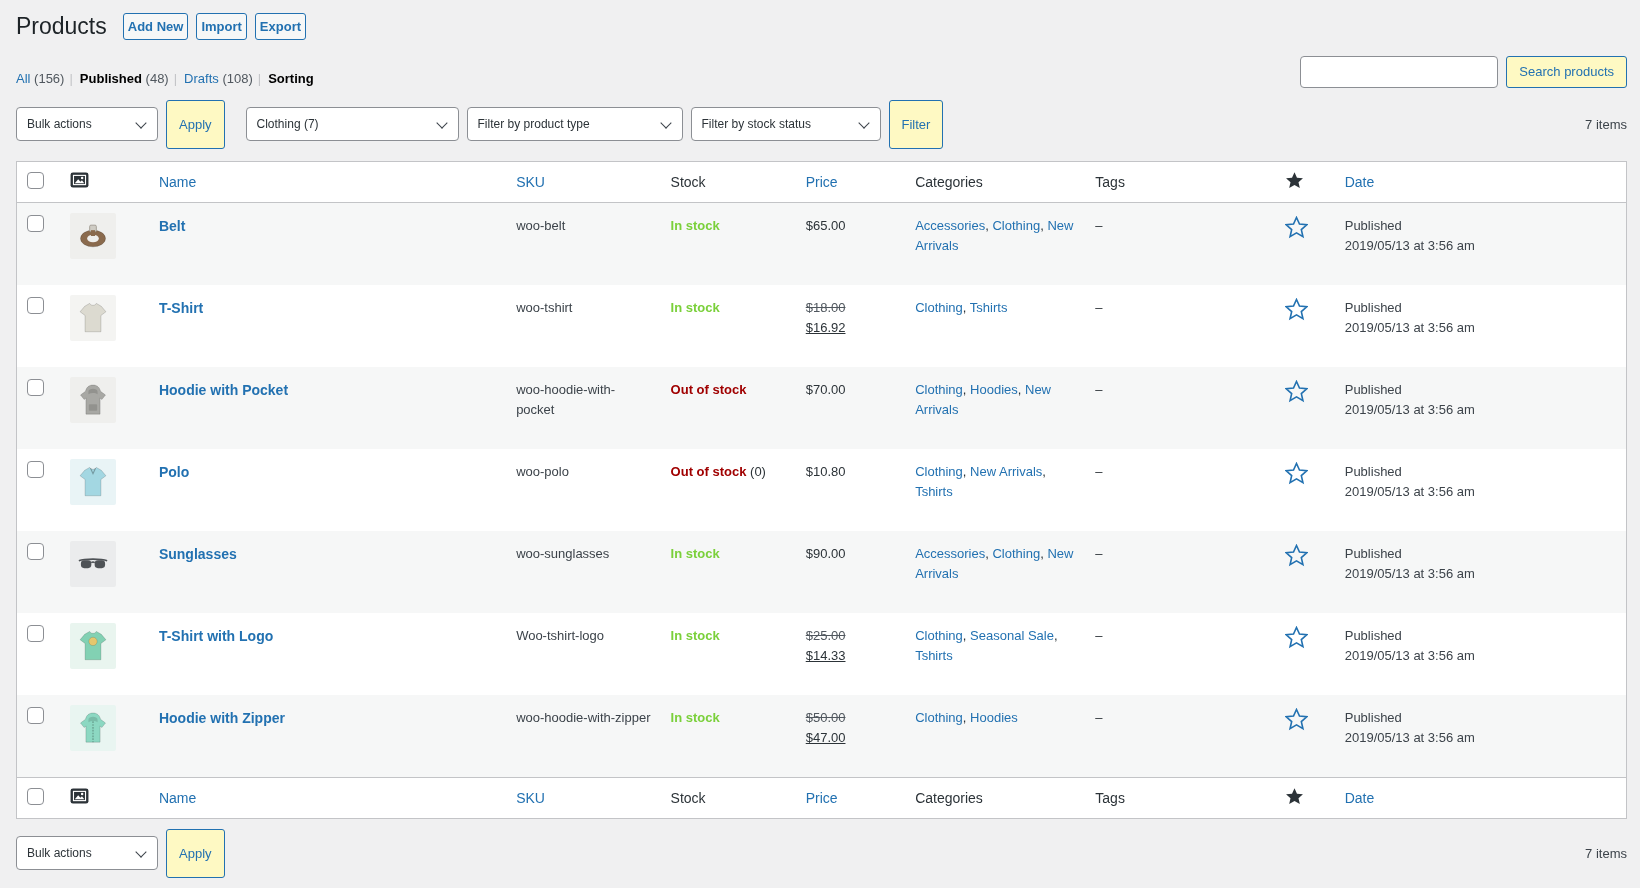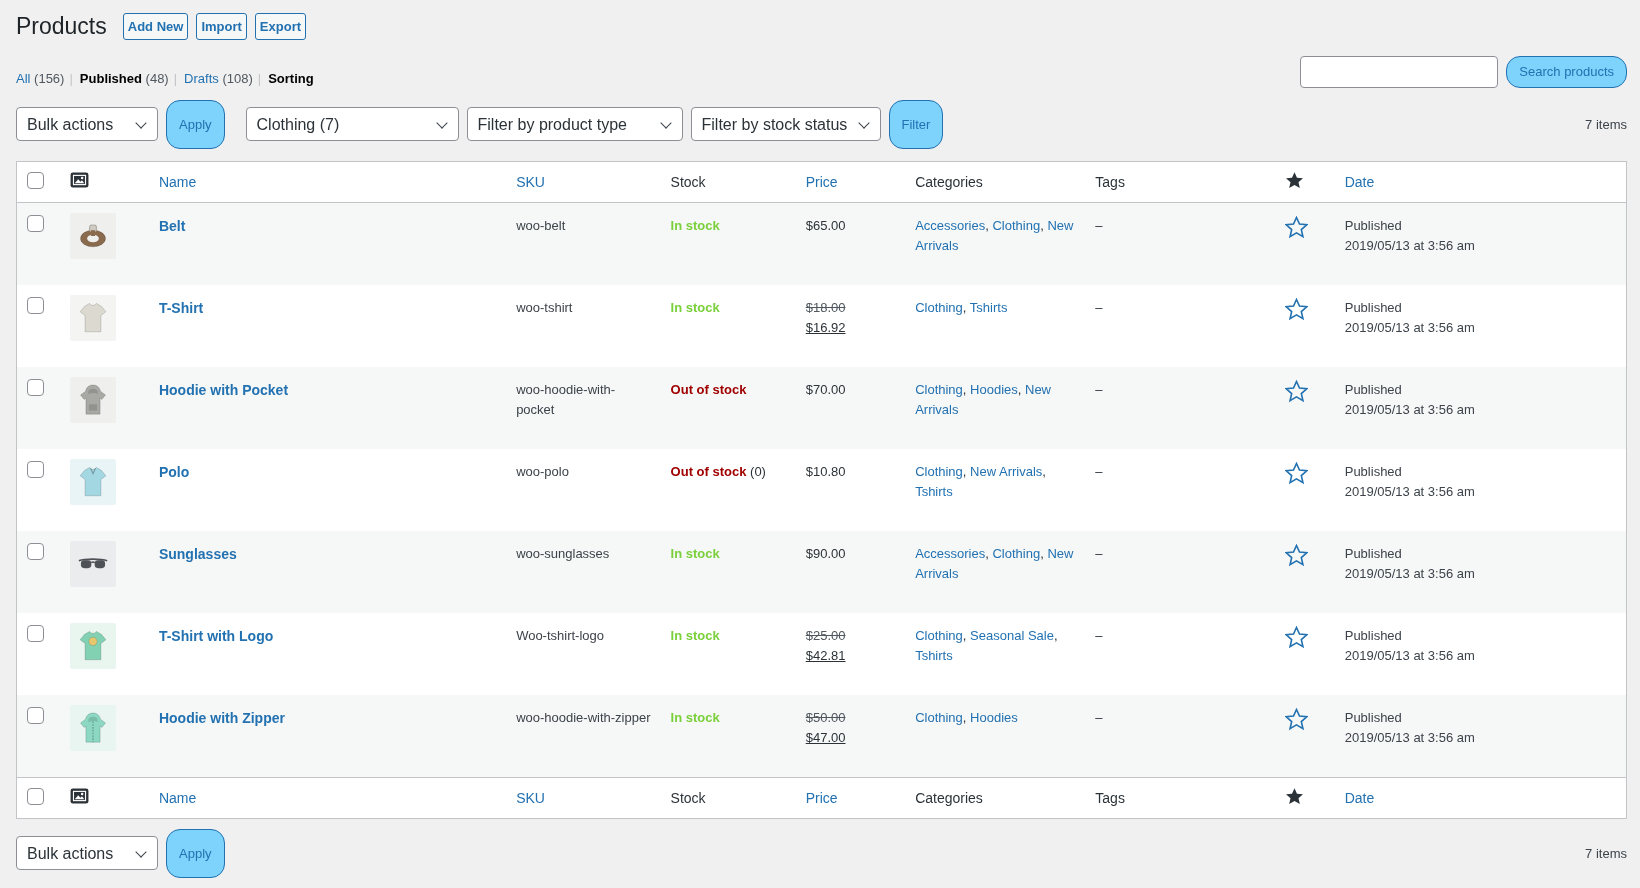--- a/index.html
+++ b/index.html
@@ -30,32 +30,32 @@
   .subsubsub a { color: var(--accent); text-decoration: none; cursor: pointer; }
   .subsubsub .current-view { color: #000; font-weight: 700; }
   .subsubsub .count { color: #50575e; font-weight: 400; }
   .search-box { display: flex; align-items: center; }
   .search-box input {
     width: 198px; height: 32px; border: 1px solid #8c8f94; border-radius: 4px;
     background: #fff; padding: 0 8px; font-size: 14px; font-family: inherit; color: #2c3338; outline: none;
   }
   .btn {
     display: inline-flex; align-items: center; justify-content: center; height: 32px;
-    padding: 3px 12px; margin-left: 8px; border: 1px solid var(--accent); border-radius: 14px;
-    background: #7dd3fc; color: var(--accent); font-size: 13px; font-family: inherit; cursor: pointer;
+    padding: 3px 12px; margin-left: 8px; border: 1px solid var(--accent); border-radius: 3px;
+    background: #fef9c3; color: var(--accent); font-size: 13px; font-family: inherit; cursor: pointer;
   }
 
   
   .tablenav { display: flex; align-items: center; margin-top: 12px; }
   .tablenav .right { margin-left: auto; color: #3c434a; font-size: 13px; }
   .select-wrap { position: relative; display: inline-block; margin-right: 8px; }
   .select-wrap select {
     appearance: none; -webkit-appearance: none; -moz-appearance: none;
     height: 34px; border: 1px solid #8c8f94; border-radius: 4px; background: #fff;
-    color: #2c3338; font-size: 16px; font-family: inherit; padding: 0 30px 0 10px; cursor: pointer; outline: none;
+    color: #2c3338; font-size: 12px; font-family: inherit; padding: 0 30px 0 10px; cursor: pointer; outline: none;
   }
   .select-wrap::after {
     content: ""; position: absolute; right: 13px; top: 12px; width: 7px; height: 7px;
     border-right: 1.8px solid #3c434a; border-bottom: 1.8px solid #3c434a;
     transform: rotate(45deg); pointer-events: none;
   }
   .sel-bulk { width: 142px; }
   .sel-cat { width: 213px; }
   .sel-type { width: 216px; }
   .sel-stock { width: 190px; }
@@ -290,21 +290,21 @@
           <td class="col-cb"><span class="cb"></span></td>
           <td class="col-img"><span class="thumb" style="background:#e9f5ef">
               <svg viewBox="0 0 48 48">
                 <path d="M14 10 L20 6.5 C21.5 9.6 26.5 9.6 28 6.5 L34 10 L39.5 16.5 L33.5 21 L33.5 40.5 L14.5 40.5 L14.5 21 L8.5 16.5 Z" fill="#82d1b3" stroke="rgba(0,0,0,0.18)"></path>
                 <circle cx="24" cy="18.5" r="5" fill="#e4c76e" stroke="rgba(0,0,0,0.15)"></circle>
               </svg>
             </span></td>
           <td class="col-name"><a class="row-title">T-Shirt with Logo</a></td>
           <td class="col-sku"><span class="sku-text">Woo-tshirt-logo</span></td>
           <td class="col-stock"><span class="stock-in">In stock</span></td>
-          <td class="col-price"><span class="price-del">$25.00</span><br><span class="price-ins">$42.81</span></td>
+          <td class="col-price"><span class="price-del">$25.00</span><br><span class="price-ins">$14.33</span></td>
           <td class="col-cats"><a class="cat-link">Clothing</a>, <a class="cat-link">Seasonal Sale</a>, <a class="cat-link">Tshirts</a></td>
           <td class="col-tags"><span>–</span></td>
           <td class="col-star"><span class="star-btn"><svg viewBox="0 0 20 20">
                 <path d="M10 1.3 L12.6 7 L18.9 7.6 L14.2 11.8 L15.6 18 L10 14.7 L4.4 18 L5.8 11.8 L1.1 7.6 L7.4 7 Z"></path>
               </svg></span></td>
           <td class="col-date"><span class="date-text">Published</span><br><span class="date-text">2019/05/13 at 3:56 am</span></td>
         </tr>
         <tr>
           <td class="col-cb"><span class="cb"></span></td>
           <td class="col-img"><span class="thumb" style="background:#e9f5f1">

